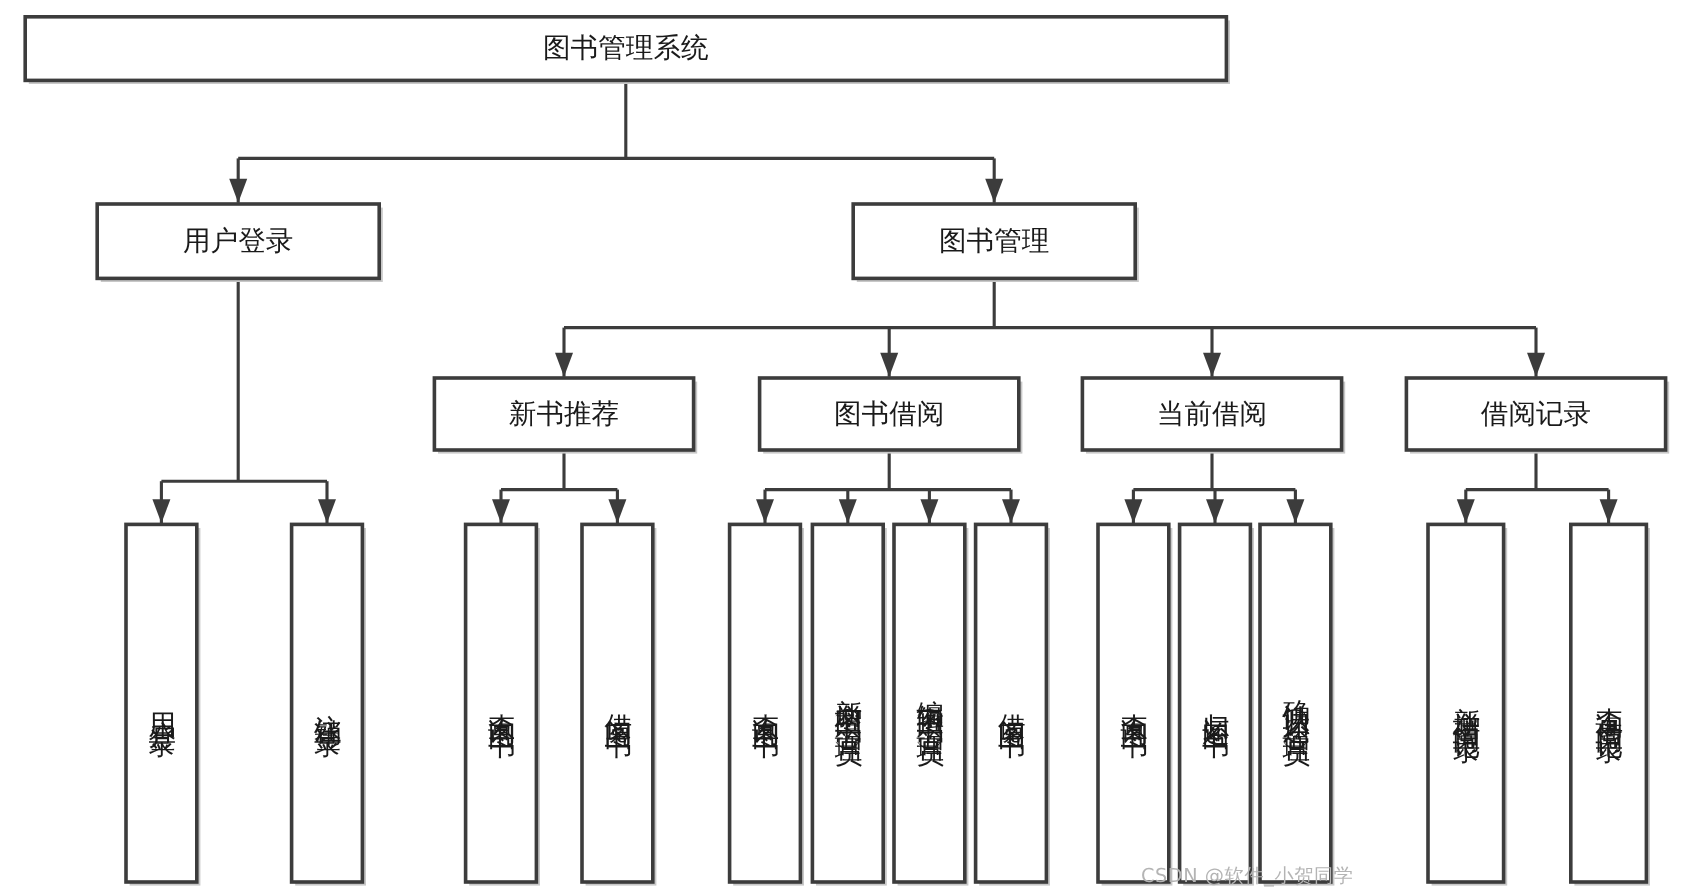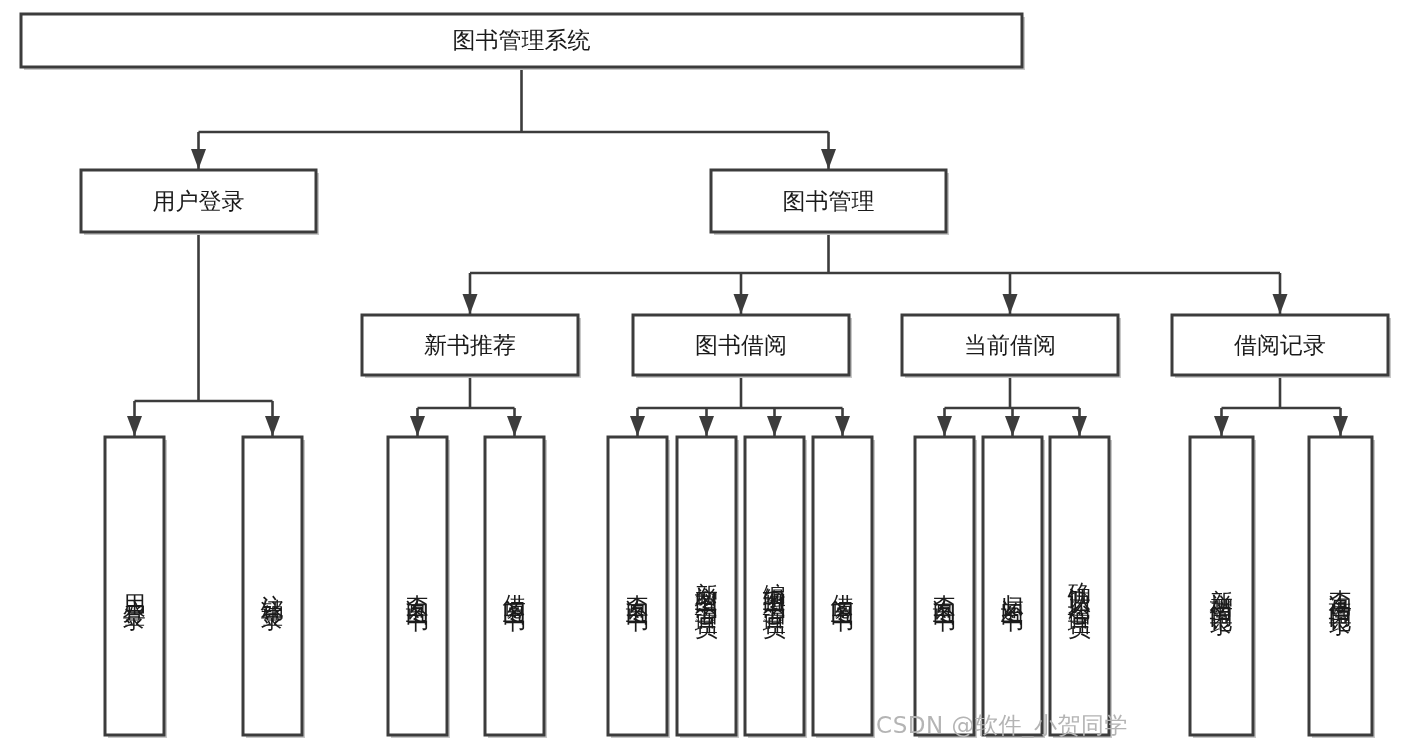--- a/index.html
+++ b/index.html
@@ -70,21 +70,21 @@
     line-height: 1.32;
     letter-spacing: 5px;
     color: #1a1a1a;
     white-space: nowrap;
   }
   .watermark {
     position: absolute;
     right: 8px;
     bottom: 6px;
     font-family: "DejaVu Sans", "Liberation Sans", sans-serif;
-    font-size: 23px;
+    font-size: 16px;
     color: #b4b4b4;
     letter-spacing: 0.5px;
     white-space: nowrap;
   }
 </style>
 </head>
 <body>
 
 <div id="diagram-root">
 

